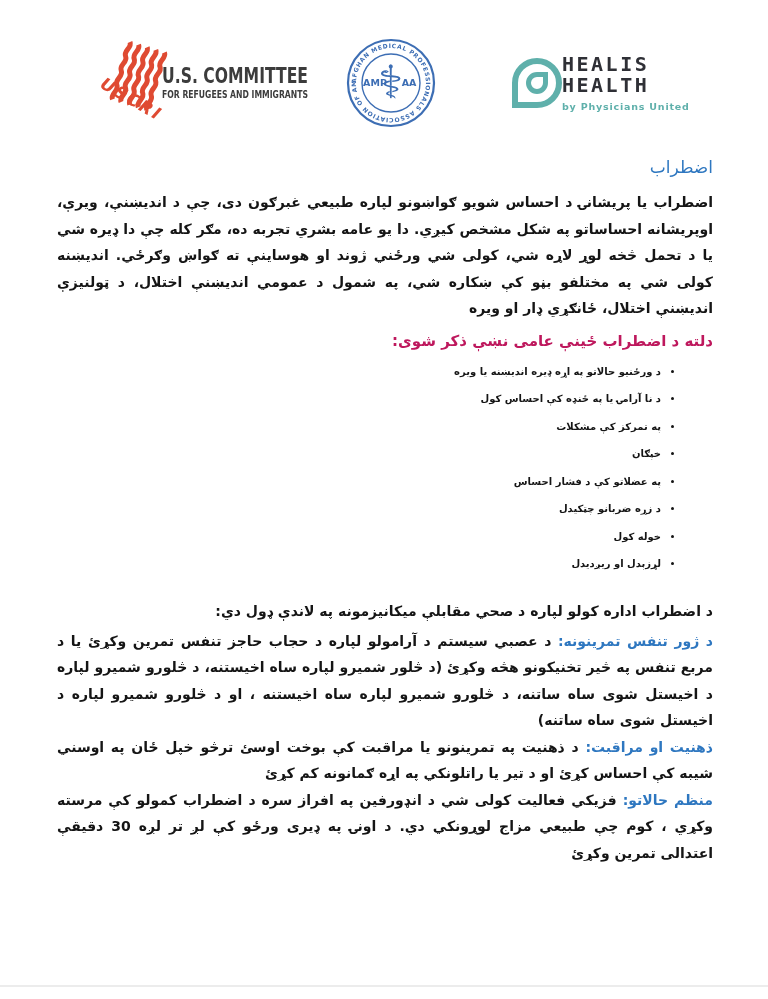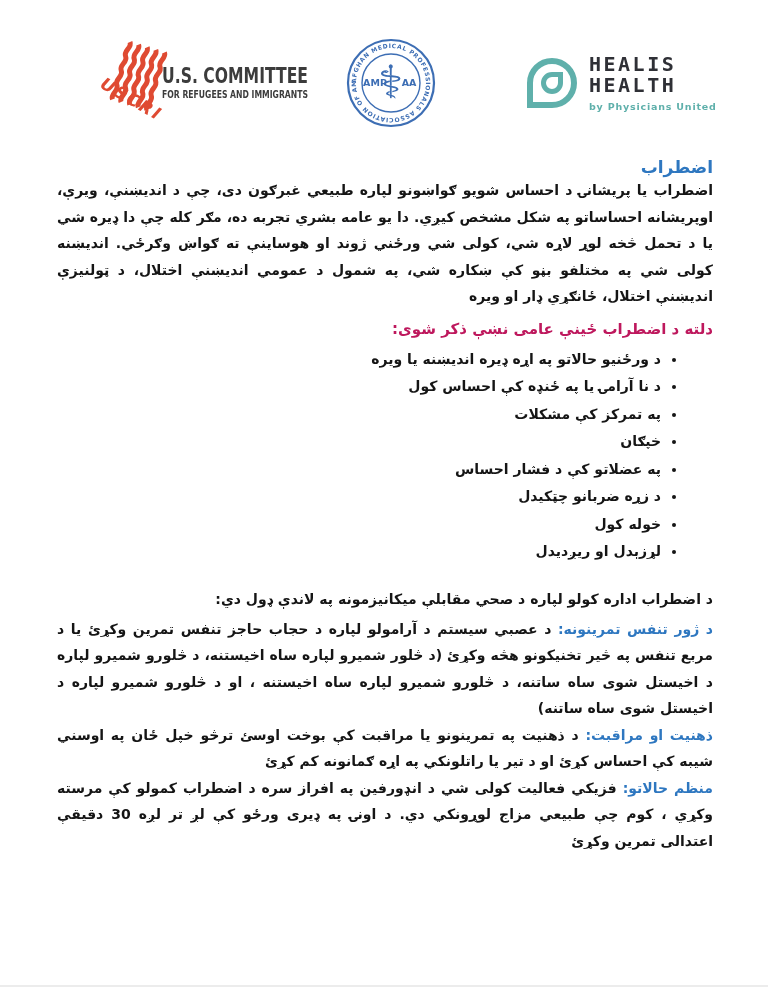--- a/index.html
+++ b/index.html
@@ -14,22 +14,22 @@
   .page { position: absolute; inset: 0; background: #ffffff; }
 
   
   .logo-header { position: absolute; top: 0; left: 0; width: 768px; height: 140px; }
 
   .uscri-logo { position: absolute; left: 92px; top: 40px; }
 
   .ampaa-seal { position: absolute; left: 344px; top: 36px; width: 94px; height: 94px; }
 
   .healis-logo {
-    position: absolute; left: 527px; top: 54px;
-    display: flex; align-items: center; gap: 12px;
+    position: absolute; left: 512px; top: 54px;
+    display: flex; align-items: center; 
   }
   .leaf-outer {
     width: 50px; height: 50px;
     border: 6px solid #5fb0ab;
     border-radius: 52% 52% 52% 0;
     position: relative;
   }
   .leaf-inner {
     position: absolute; left: 8px; top: 8px;
     width: 22px; height: 22px;
@@ -46,36 +46,37 @@
     letter-spacing: 0.8px; color: #5fb0ab;
   }
 
   
   .content {
     position: absolute; top: 157px; left: 57px; right: 55px;
     direction: rtl; text-align: right;
     color: #151515; font-weight: bold;
   }
   .doc-title {
-    color: #2e77c0; font-size: 17px; font-weight: bold;
+    color: #2e77c0; font-size: 17px; font-weight: normal;
+    margin-bottom: 12px;
   }
   .intro-par {
     font-size: 14px; line-height: 26.5px;
     text-align: justify; text-align-last: right;
     margin-bottom: 10px;
   }
   .blue-heading {
     color: #be185d; font-size: 15px; font-weight: bold;
     margin: 10px 0 8px 0;
   }
   .signs-list {
     list-style: disc; margin: 8px 0 10px 0; padding-right: 52px;
   }
   .signs-list li {
-    font-size: 14px; line-height: 27.5px;
+    font-size: 10px; line-height: 27.5px;
   }
   .mech-intro {
     font-size: 14px; line-height: 26px; margin: 20px 0 4px 0;
   }
   .tip-par {
     font-size: 14px; line-height: 26.5px;
     text-align: justify; text-align-last: right;
     margin-top: 0;
   }
   .tip-label { color: #2e77c0; }

